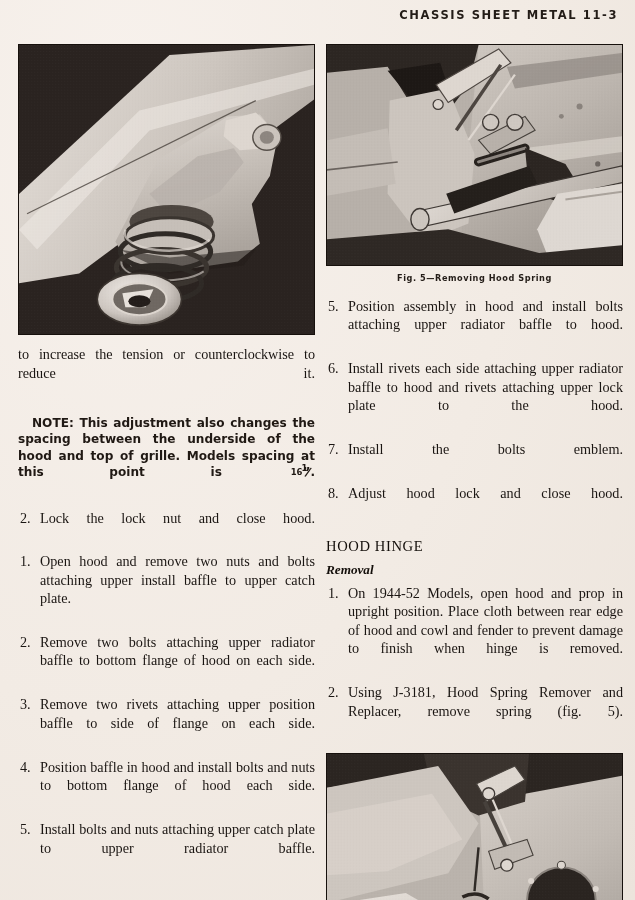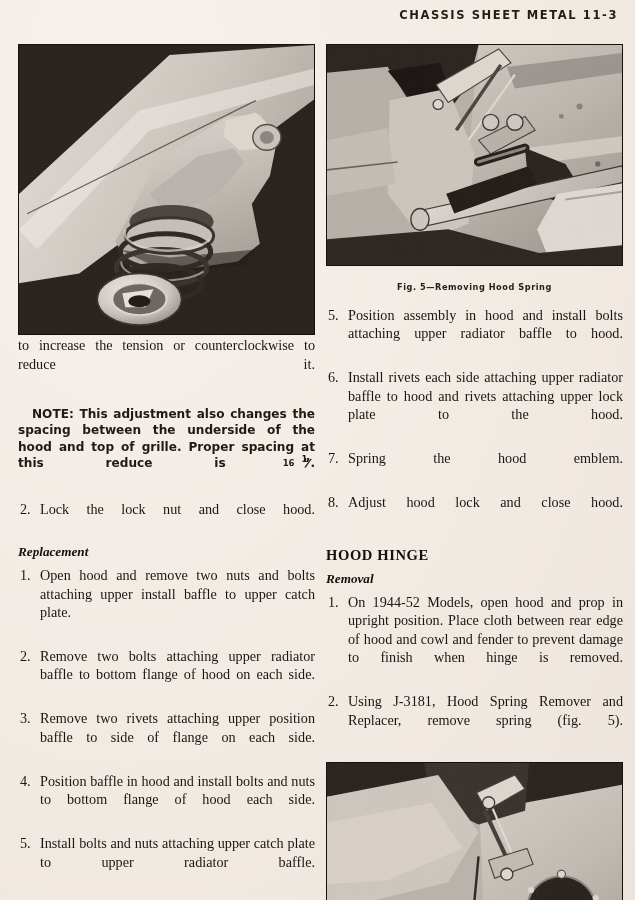--- a/index.html
+++ b/index.html
@@ -54,30 +54,30 @@
     background: #cfc8c1;
   }
   .photo svg { display: block; width: 100%; height: 100%; }
   .caption {
     font-family: "DejaVu Sans", sans-serif;
     font-weight: bold;
     font-size: 8.2px;
     letter-spacing: 0.55px;
     text-align: center;
     color: #241d18;
-    margin-top: 16px;
+    margin-top: 7px;
   }
 
   
   .body-text {
     font-size: 14.2px;
     line-height: 1.31;
     text-align: justify;
     text-justify: inter-word;
-    margin-top: 1px;
+    margin-top: 10px;
     hyphens: manual;
   }
   .note {
     font-family: "DejaVu Sans", sans-serif;
     font-weight: bold;
     font-size: 12.1px;
     line-height: 1.36;
     text-align: justify;
     margin-top: 7px;
     text-indent: 14px;
@@ -96,27 +96,27 @@
     font-size: 0.70em;
   }
   .frac .s {
     position: absolute;
     left: 4.5px; top: -0.22em;
     font-size: 1.02em;
     transform: rotate(18deg);
   }
   .frac .d {
     position: absolute;
-    right: 8px; top: 0.18em;
+    right: 0; top: 0.18em;
     font-size: 0.70em;
   }
 
   h2.section {
     font-family: "Liberation Serif", serif;
-    font-weight: bold;
+    font-weight: normal;
     font-size: 14.6px;
     letter-spacing: 0.6px;
     margin: 17px 0 0 0;
     color: #140f0b;
   }
   h3.subsection {
     font-family: "Liberation Serif", serif;
     font-weight: bold;
     font-size: 13.2px;
     margin: 7px 0 0 0;
@@ -227,30 +227,29 @@
           <path d="M103 250 L134 246 L126 264 L106 264 Z" fill="#e7e1db"></path>
           <ellipse cx="120" cy="258" rx="11" ry="6" fill="#231d1a"></ellipse>
 
           <rect width="294" height="291" fill="url(#grain4)"></rect>
         </svg>
       </div>
     </div>
 
     <p class="body-text">to increase the tension or counterclockwise to reduce it.</p>
 
-    <p class="note"><span>NOTE: This adjustment also changes the spacing between the underside of the hood and top of grille. Proper spacing at this reduce is </span><span class="frac"><span class="n">1</span><span class="s">/</span><span class="d">16</span></span><span>”.</span></p>
+    <p class="note"><span>NOTE: This adjustment also changes the spacing between the underside of the hood and top of grille. Models spacing at this point is </span><span class="frac"><span class="n">1</span><span class="s">/</span><span class="d">16</span></span><span>”.</span></p>
 
     <ol class="steps">
       <li>
         <span class="num">2.</span>
         <span class="txt">Lock the lock nut and close hood.</span>
       </li>
     </ol>
 
-    <h3 class="subsection">Replacement</h3>
     <ol class="steps">
       <li>
         <span class="num">1.</span>
         <span class="txt">Open hood and remove two nuts and bolts attaching upper install baffle to upper catch plate.</span>
       </li>
       <li>
         <span class="num">2.</span>
         <span class="txt">Remove two bolts attaching upper radiator baffle to bottom flange of hood on each side.</span>
       </li>
       <li>
@@ -339,21 +338,21 @@
       <li>
         <span class="num">5.</span>
         <span class="txt">Position assembly in hood and install bolts attaching upper radiator baffle to hood.</span>
       </li>
       <li>
         <span class="num">6.</span>
         <span class="txt">Install rivets each side attaching upper radiator baffle to hood and rivets attaching upper lock plate to the hood.</span>
       </li>
       <li>
         <span class="num">7.</span>
-        <span class="txt">Spring the hood emblem.</span>
+        <span class="txt">Install the bolts emblem.</span>
       </li>
       <li>
         <span class="num">8.</span>
         <span class="txt">Adjust hood lock and close hood.</span>
       </li>
     </ol>
 
     <h2 class="section">HOOD HINGE</h2>
     <h3 class="subsection">Removal</h3>
     <ol class="steps">

